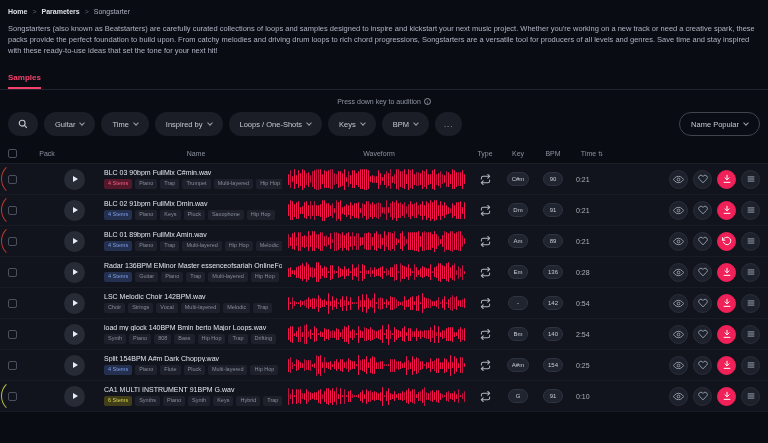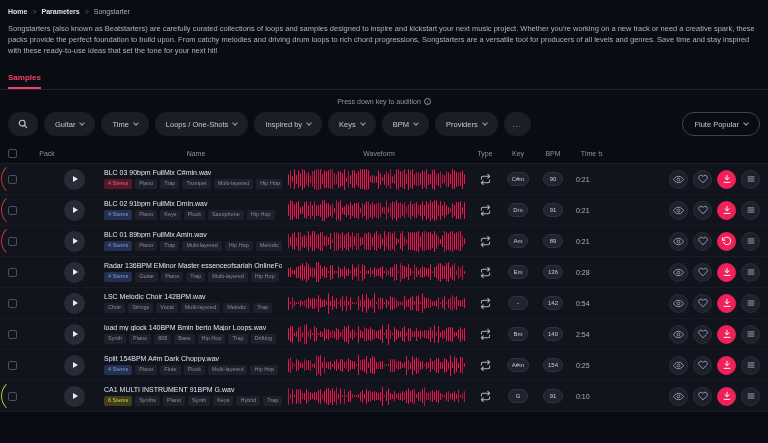--- a/index.html
+++ b/index.html
@@ -104,42 +104,38 @@
 
       <div class="pill">
         <span>Guitar</span>
         <span class="chev"></span>
       </div>
       <div class="pill">
         <span>Time</span>
         <span class="chev"></span>
       </div>
       <div class="pill">
-        <span>Loops / One-Shots</span>
+        <span>Inspired by</span>
         <span class="chev"></span>
       </div>
       <div class="pill">
-        <span>Inspired by</span>
+        <span>Loops / One-Shots</span>
         <span class="chev"></span>
       </div>
       <div class="pill">
         <span>Keys</span>
         <span class="chev"></span>
       </div>
       <div class="pill">
         <span>BPM</span>
         <span class="chev"></span>
       </div>
-      <div class="pill">
-        <span>Providers</span>
-        <span class="chev"></span>
-      </div>
       <div class="pill more-pill">...</div>
     <div class="pill sort-pill">
-      <span>Flute Popular</span>
+      <span>Name Popular</span>
       <span class="chev"></span>
     </div>
   </div>
 
   <div class="thead">
     <span class="cb"></span>
     <span class="th-c">Pack</span>
     <span></span>
     <span class="th-c">Name</span>
     <span class="th-c">Waveform</span>

